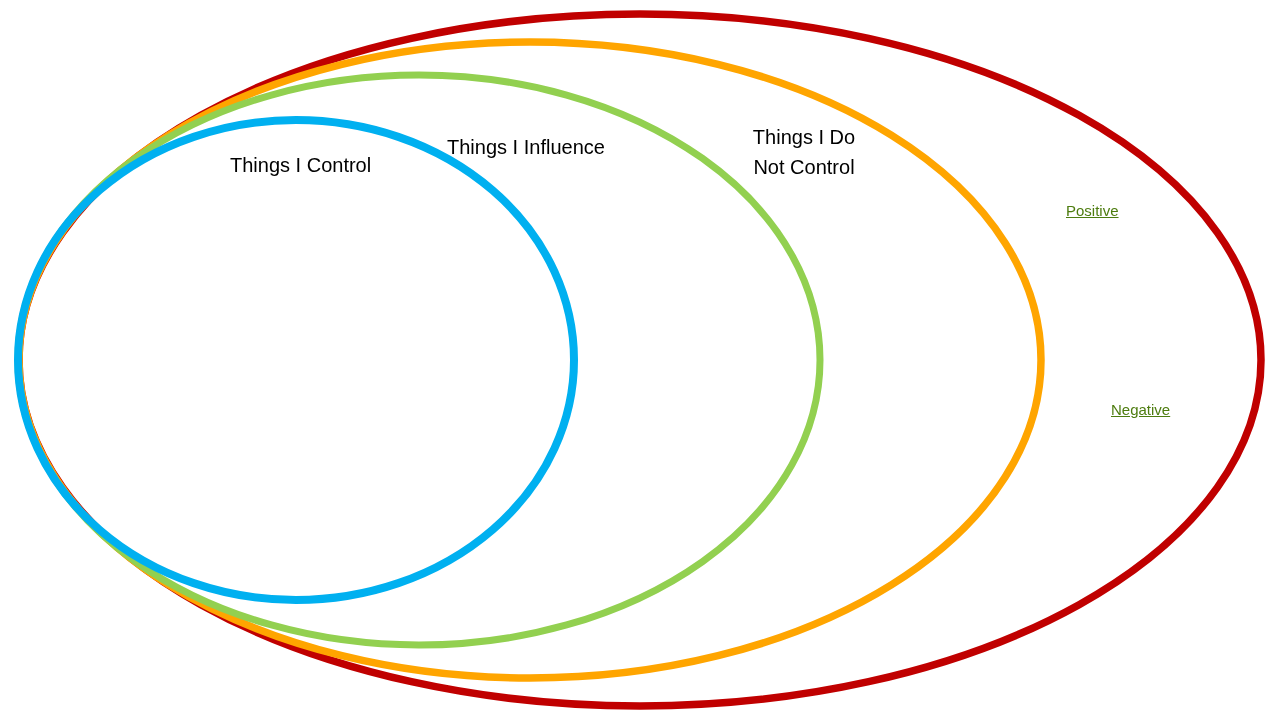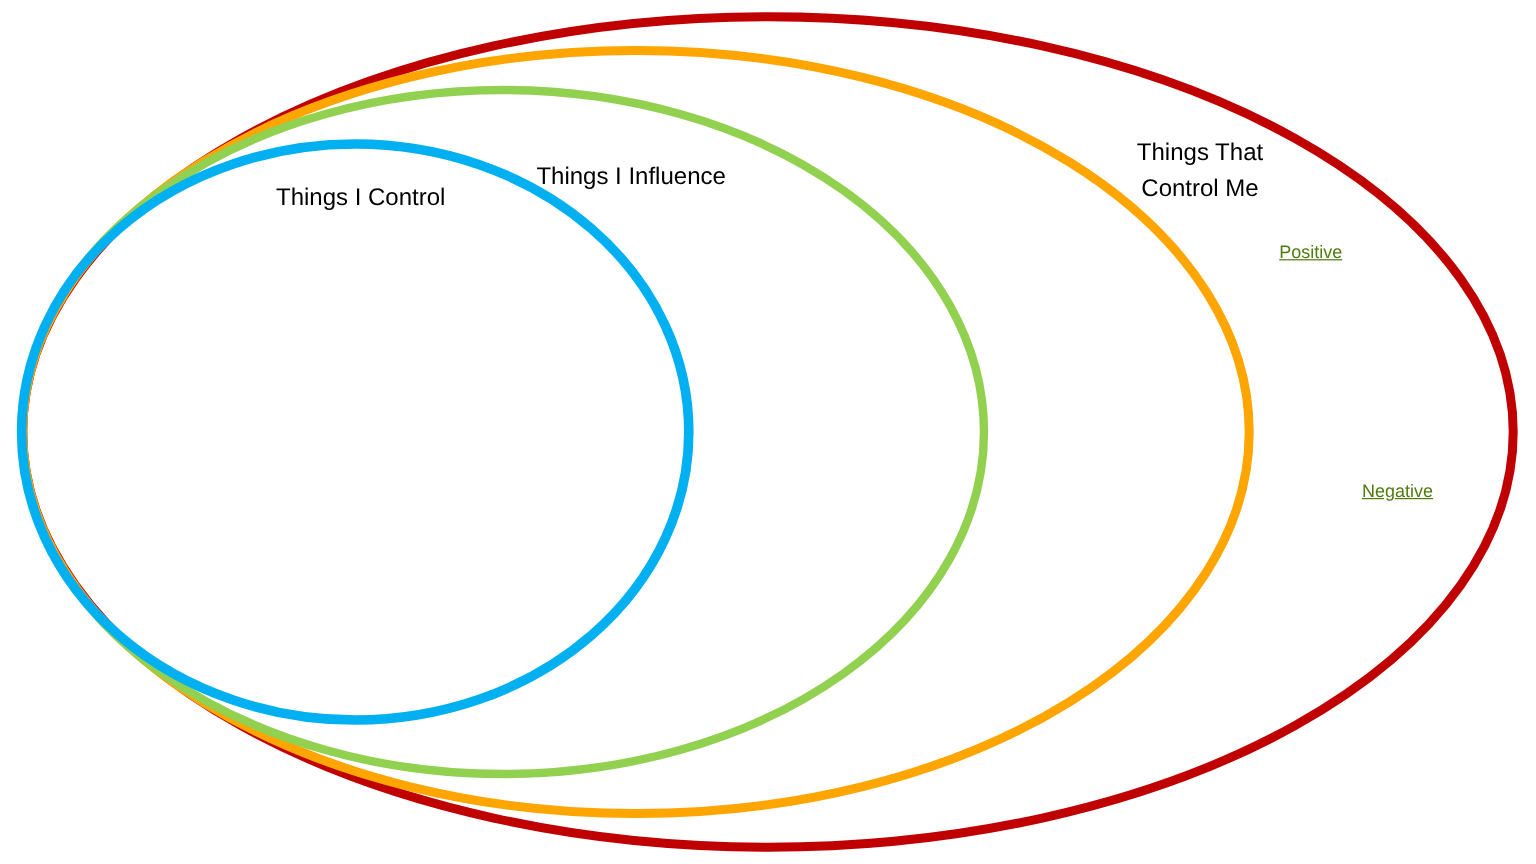--- a/index.html
+++ b/index.html
@@ -53,21 +53,21 @@
     <ellipse class="ring" cx="640" cy="360" rx="621" ry="346" stroke-width="7.5" stroke="#C00000"></ellipse>
     <ellipse class="ring" cx="530" cy="360" rx="511" ry="318" stroke-width="7.5" stroke="#FFA500"></ellipse>
     <ellipse class="ring" cx="419" cy="360" rx="401" ry="285" stroke-width="7" stroke="#92D050"></ellipse>
     <ellipse class="ring" cx="296" cy="360" rx="278" ry="240" stroke-width="8" stroke="#00B0F0"></ellipse>
   </svg>
 
   <div class="label" style="left: 230px; top: 154px;">Things I Control</div>
 
   <div class="label" style="left: 447px; top: 136px;">Things I Influence</div>
 
+  <div class="label two-line" style="left: 722px; top: 122px; width: 164px;">Things I Do
+Not Control</div>
 
-  <div class="label two-line" style="left: 918px; top: 112px; width: 164px;">Things That
-Control Me</div>
 
   <div class="annot" style="left: 1066px; top: 202px;">Positive</div>
 
-  <div class="annot" style="left: 1111px; top: 401px; margin-left: 24px;">Negative</div>
+  <div class="annot" style="left: 1111px; top: 401px;">Negative</div>
 
 </div>
 
 </body></html>

